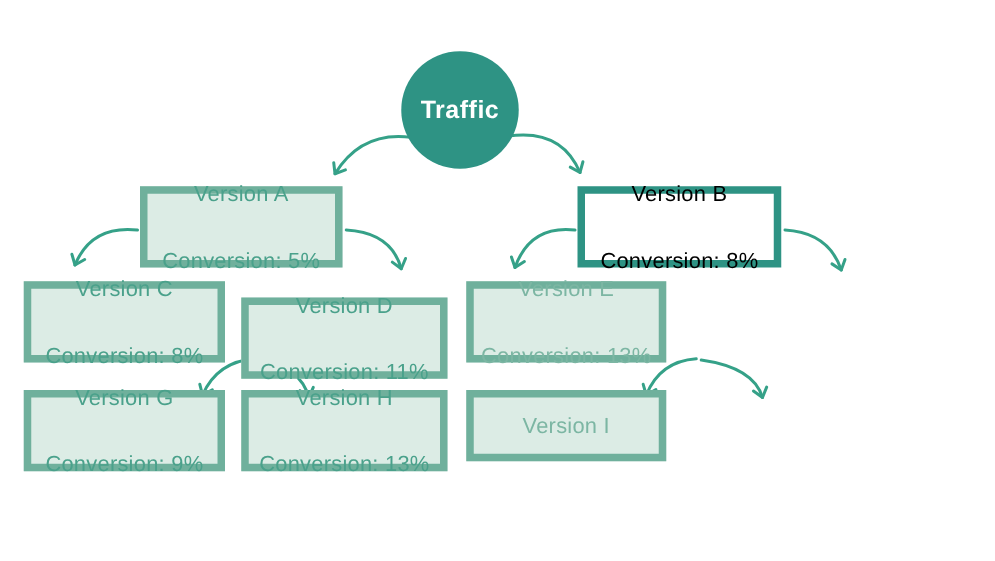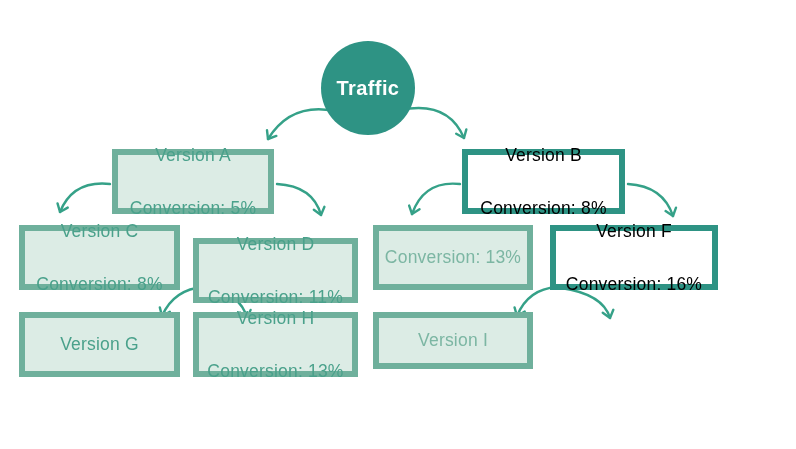--- a/index.html
+++ b/index.html
@@ -67,30 +67,28 @@
     <div class="line">Version C</div>
     <div class="line">Conversion: 8%</div>
   </div>
 
   <div class="node light" style="left:193px;top:238px;width:165px;height:65px">
     <div class="line">Version D</div>
     <div class="line">Conversion: 11%</div>
   </div>
 
   <div class="node light faded" style="left:373px;top:225px;width:160px;height:65px">
+    <div class="line">Version E</div>
     <div class="line">Conversion: 13%</div>
   </div>
 
-  <div class="node outline" style="left:550px;top:225px;width:168px;height:65px">
-    <div class="line">Version F</div>
-    <div class="line">Conversion: 16%</div>
-  </div>
 
   <div class="node light" style="left:19px;top:312px;width:161px;height:65px">
     <div class="line">Version G</div>
+    <div class="line">Conversion: 9%</div>
   </div>
 
   <div class="node light" style="left:193px;top:312px;width:165px;height:65px">
     <div class="line">Version H</div>
     <div class="line">Conversion: 13%</div>
   </div>
 
   <div class="node light faded" style="left:373px;top:312px;width:160px;height:57px">
     <div class="line">Version I</div>
   </div>

